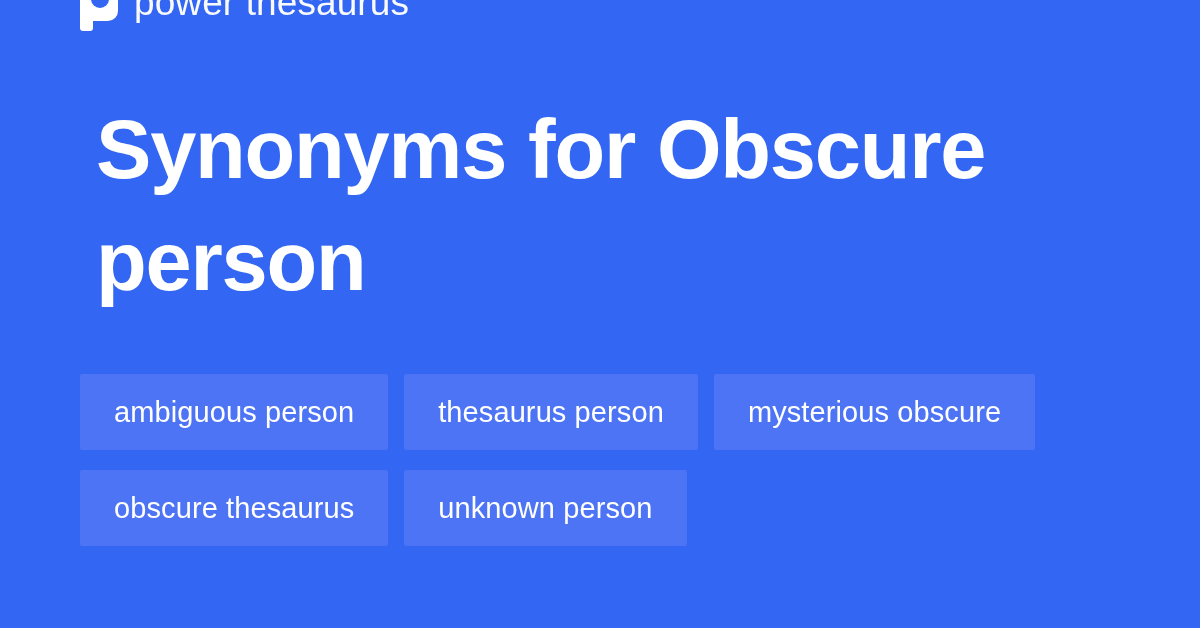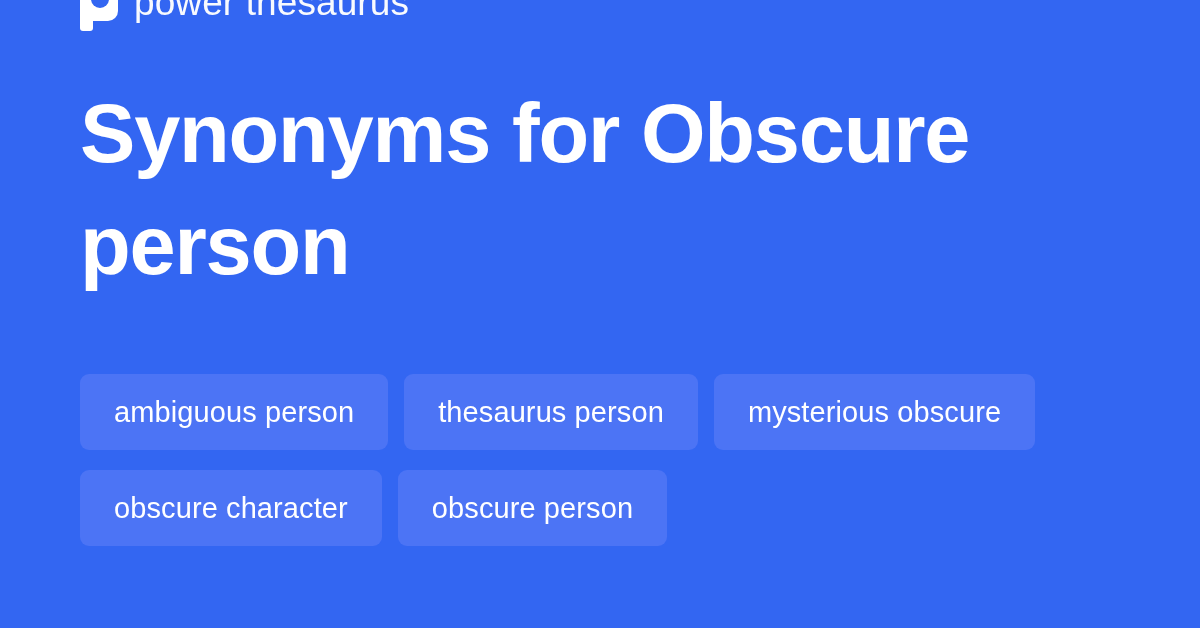--- a/index.html
+++ b/index.html
@@ -76,21 +76,21 @@
     white-space: nowrap;
     opacity: 0.97;
   }
 
   
   .headline {
     position: absolute;
     left: 80px;
     top: 78px;
     width: 1000px;
-    margin: 0;
+    margin: 16px;
     color: #ffffff;
     font-size: 83px;
     font-weight: 700;
     line-height: 112px;
     letter-spacing: -1.2px;
   }
 
   
   .chips {
     position: absolute;
@@ -103,21 +103,21 @@
     align-content: flex-start;
   }
   .chip {
     box-sizing: border-box;
     height: 76px;
     padding: 0 34px;
     display: flex;
     align-items: center;
     justify-content: center;
     background: #4c74f5;
-    border-radius: 9px;
+    border-radius: 2px;
     color: #ffffff;
     font-size: 29px;
     font-weight: 400;
     line-height: 1;
     letter-spacing: 0.1px;
     white-space: nowrap;
   }
 </style>
 </head>
 <body>
@@ -132,17 +132,17 @@
     </span>
     <span class="brand-name">power thesaurus</span>
   </div>
 
   <h1 class="headline">Synonyms for Obscure person</h1>
 
   <div class="chips">
     <span class="chip">ambiguous person</span>
     <span class="chip">thesaurus person</span>
     <span class="chip">mysterious obscure</span>
-    <span class="chip">obscure character</span>
-    <span class="chip">obscure person</span>
+    <span class="chip">obscure thesaurus</span>
+    <span class="chip">unknown person</span>
   </div>
 
 </div>
 
 </body></html>

